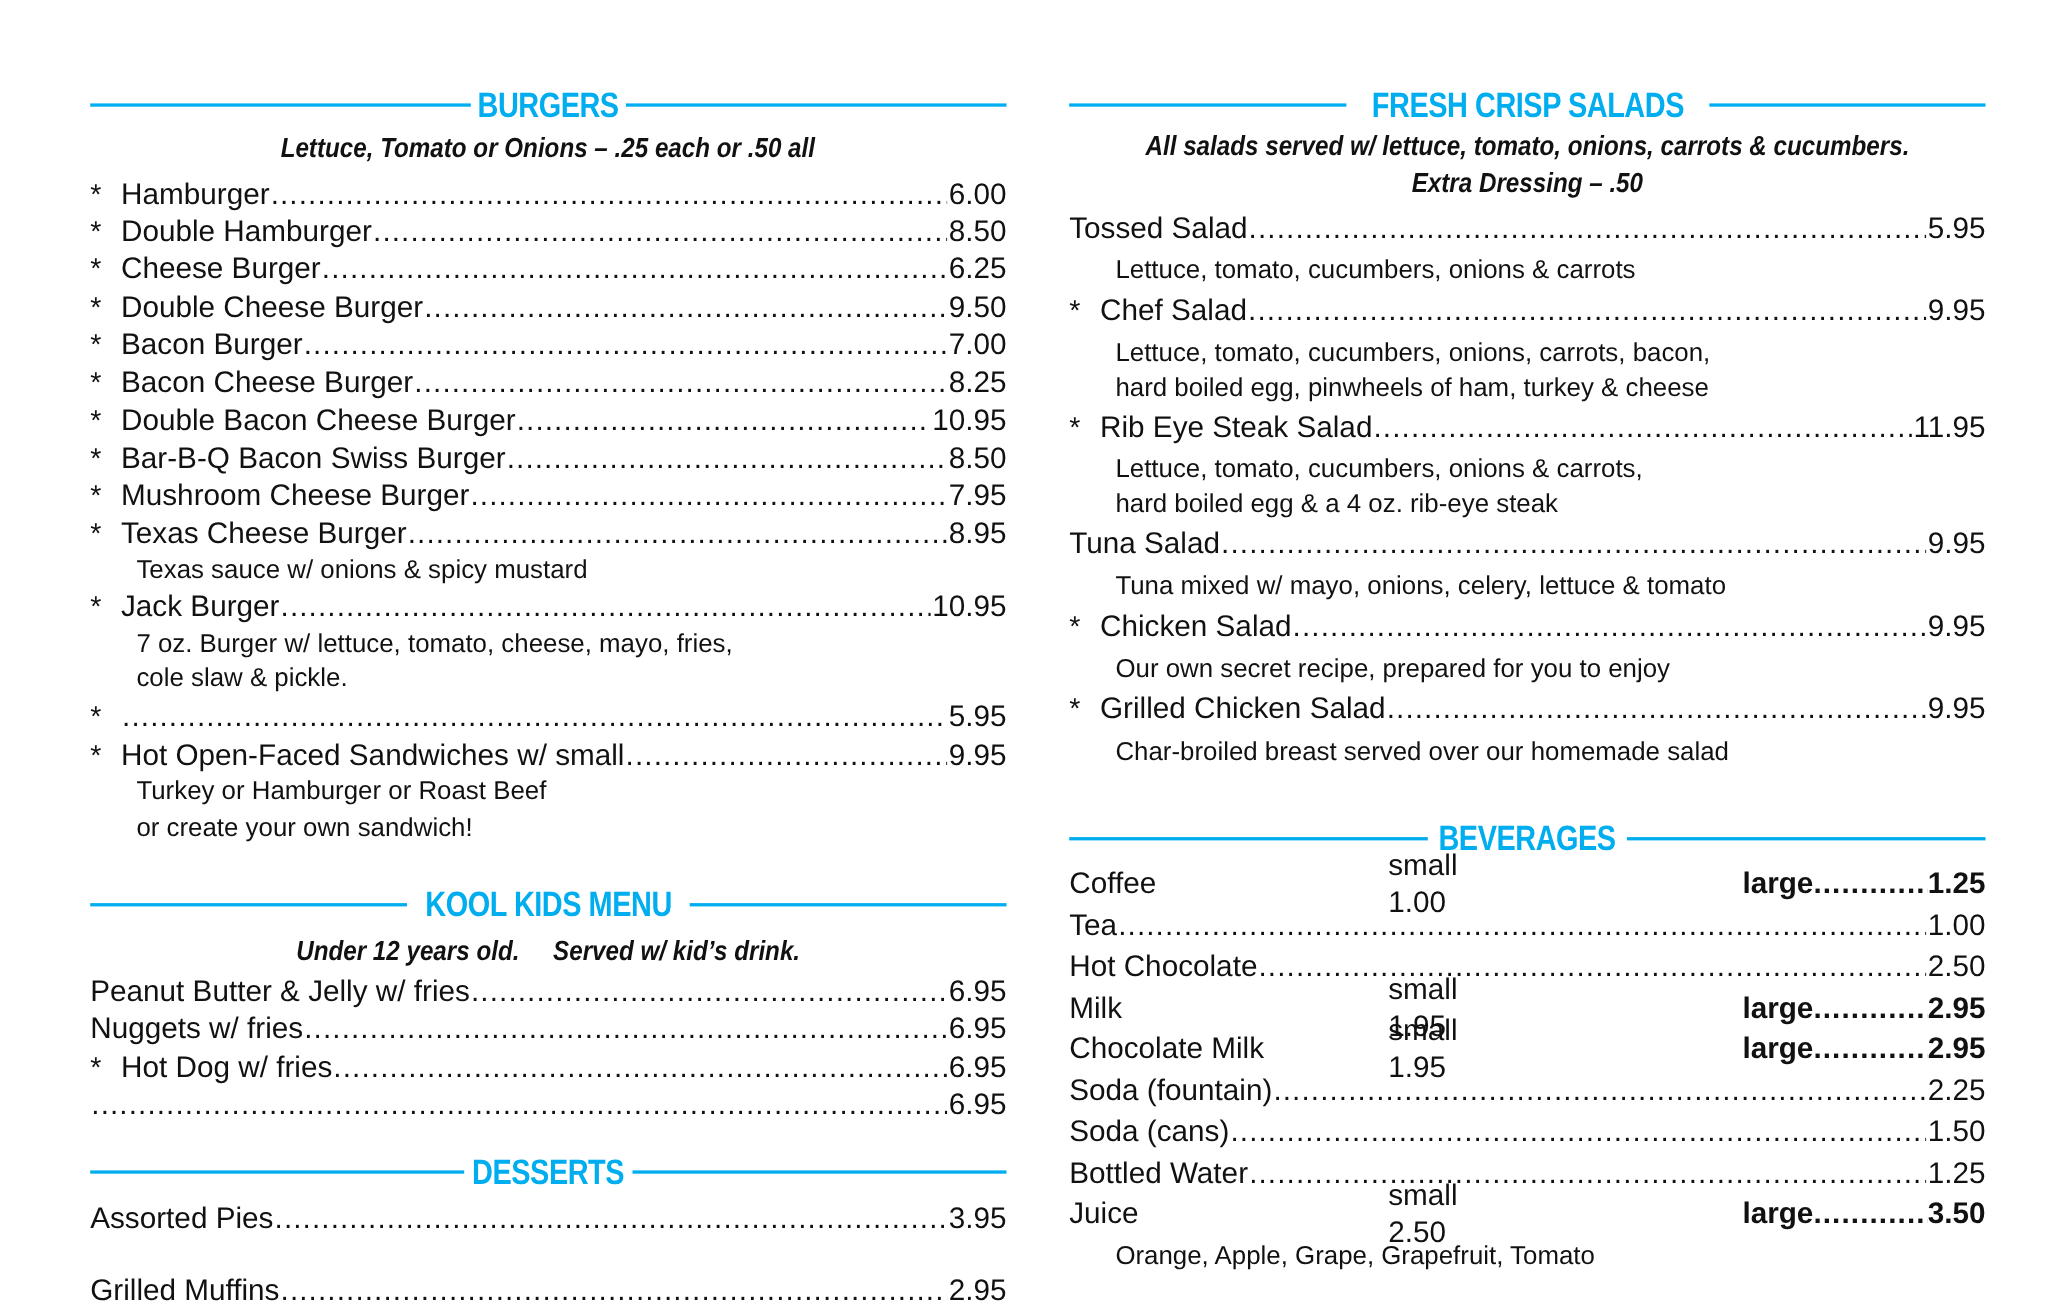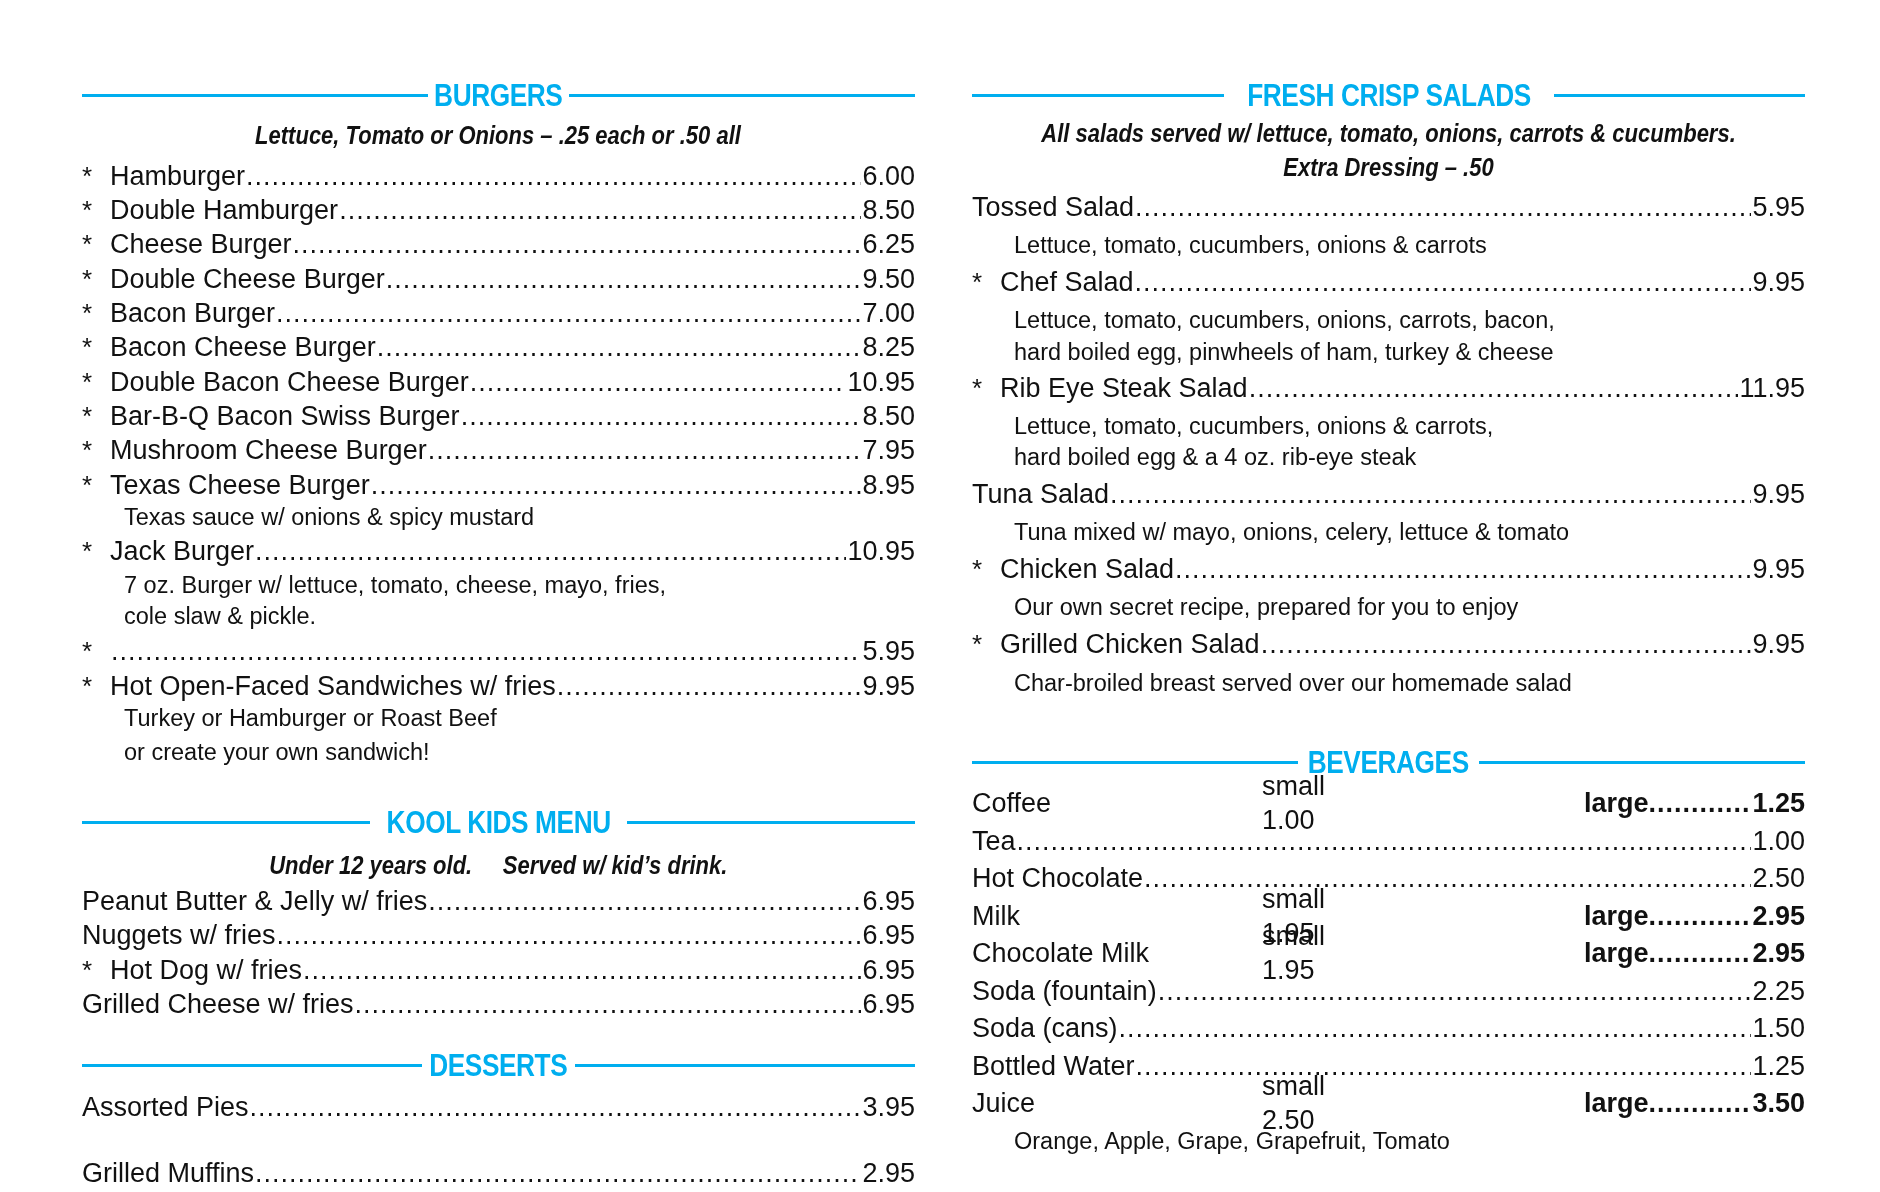--- a/index.html
+++ b/index.html
@@ -117,21 +117,21 @@
     </div>
   <div class="desc" style="top:570px">7 oz. Burger w/ lettuce, tomato, cheese, mayo, fries,</div>
   <div class="desc" style="top:601px">cole slaw &amp; pickle.</div>
   <div class="row" style="top:634px">
       <span class="star">*</span>
       <span class="dots"></span>
       <span class="price">5.95</span>
     </div>
   <div class="row" style="top:669px">
       <span class="star">*</span>
-      <span class="name">Hot Open-Faced Sandwiches w/ fries</span>
+      <span class="name">Hot Open-Faced Sandwiches w/ small</span>
       <span class="dots"></span>
       <span class="price">9.95</span>
     </div>
   <div class="desc" style="top:703px">Turkey or Hamburger or Roast Beef</div>
   <div class="desc" style="top:737px">or create your own sandwich!</div>
 
   <div class="hdr" style="top:802px">
     <div class="rule"></div>
     <div class="title">KOOL KIDS MENU</div>
     <div class="rule"></div>
@@ -148,21 +148,20 @@
       <span class="dots"></span>
       <span class="price">6.95</span>
     </div>
   <div class="row" style="top:953px">
       <span class="star">*</span>
       <span class="name">Hot Dog w/ fries</span>
       <span class="dots"></span>
       <span class="price">6.95</span>
     </div>
   <div class="row" style="top:987px">
-      <span class="name">Grilled Cheese w/ fries</span>
       <span class="dots"></span>
       <span class="price">6.95</span>
     </div>
 
   <div class="hdr" style="top:1045px">
     <div class="rule"></div>
     <div class="title">DESSERTS</div>
     <div class="rule"></div>
   </div>
   <div class="row" style="top:1090px">

